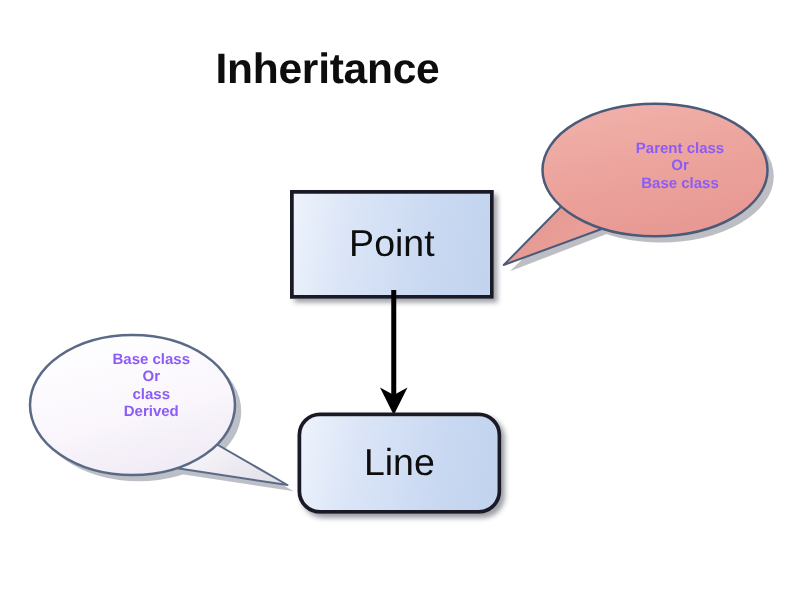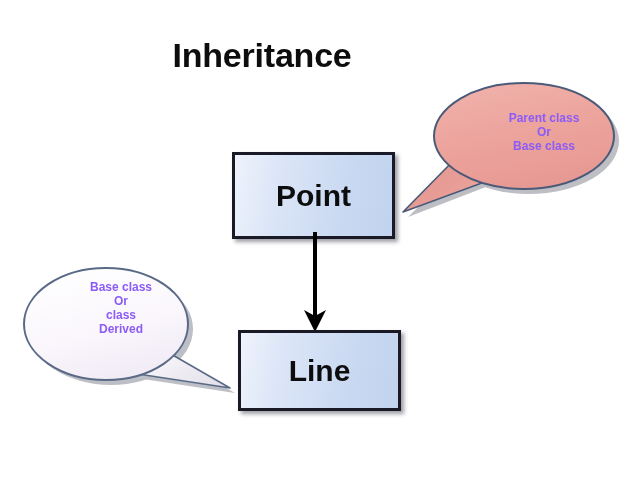--- a/index.html
+++ b/index.html
@@ -37,35 +37,36 @@
     border: 3px solid #1a1a26;
     box-sizing: border-box;
     background: linear-gradient(100deg, #eef3fc 0%, #dbe5f7 28%, #c8d8f1 72%, #c2d3ef 100%);
     box-shadow: 3px 3px 4px rgba(40,45,60,0.45);
     display: flex;
     align-items: center;
     justify-content: center;
   }
   .class-box .label {
     font-size: 30px;
-    font-weight: bold;
+    font-weight: normal;
     color: #0d0d0d;
     line-height: 1;
   }
   #box-point {
     left: 232px;
     top: 152px;
     width: 163px;
     height: 87px;
   }
   #box-line {
     left: 238px;
     top: 330px;
     width: 163px;
     height: 81px;
+    border-radius: 18px;
   }
 
   
   #arrow {
     position: absolute;
     left: 290px;
     top: 232px;
     width: 56px;
     height: 104px;
   }

